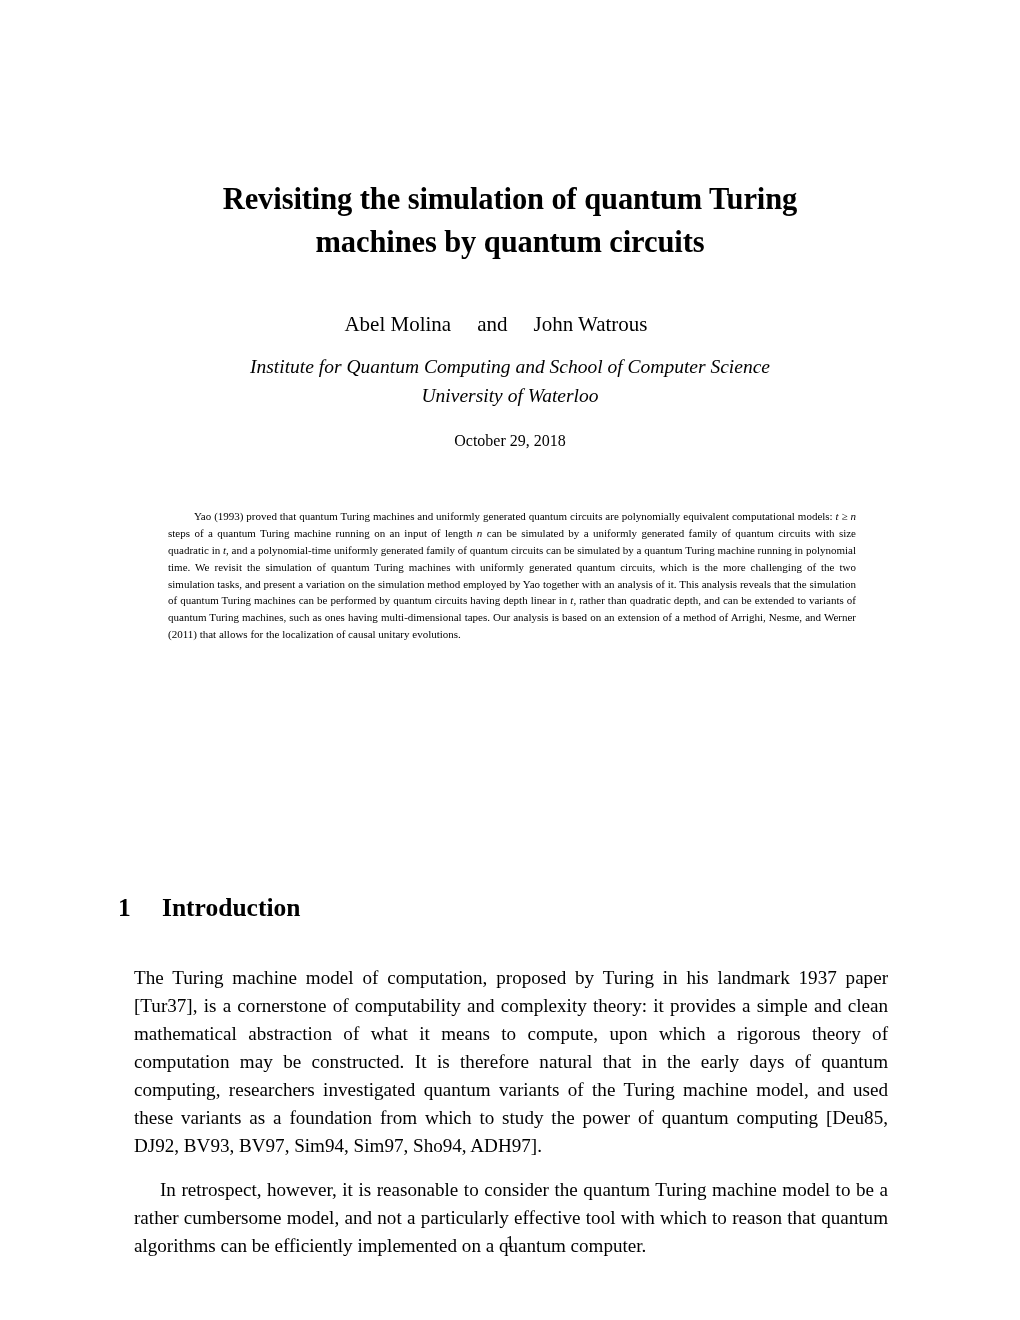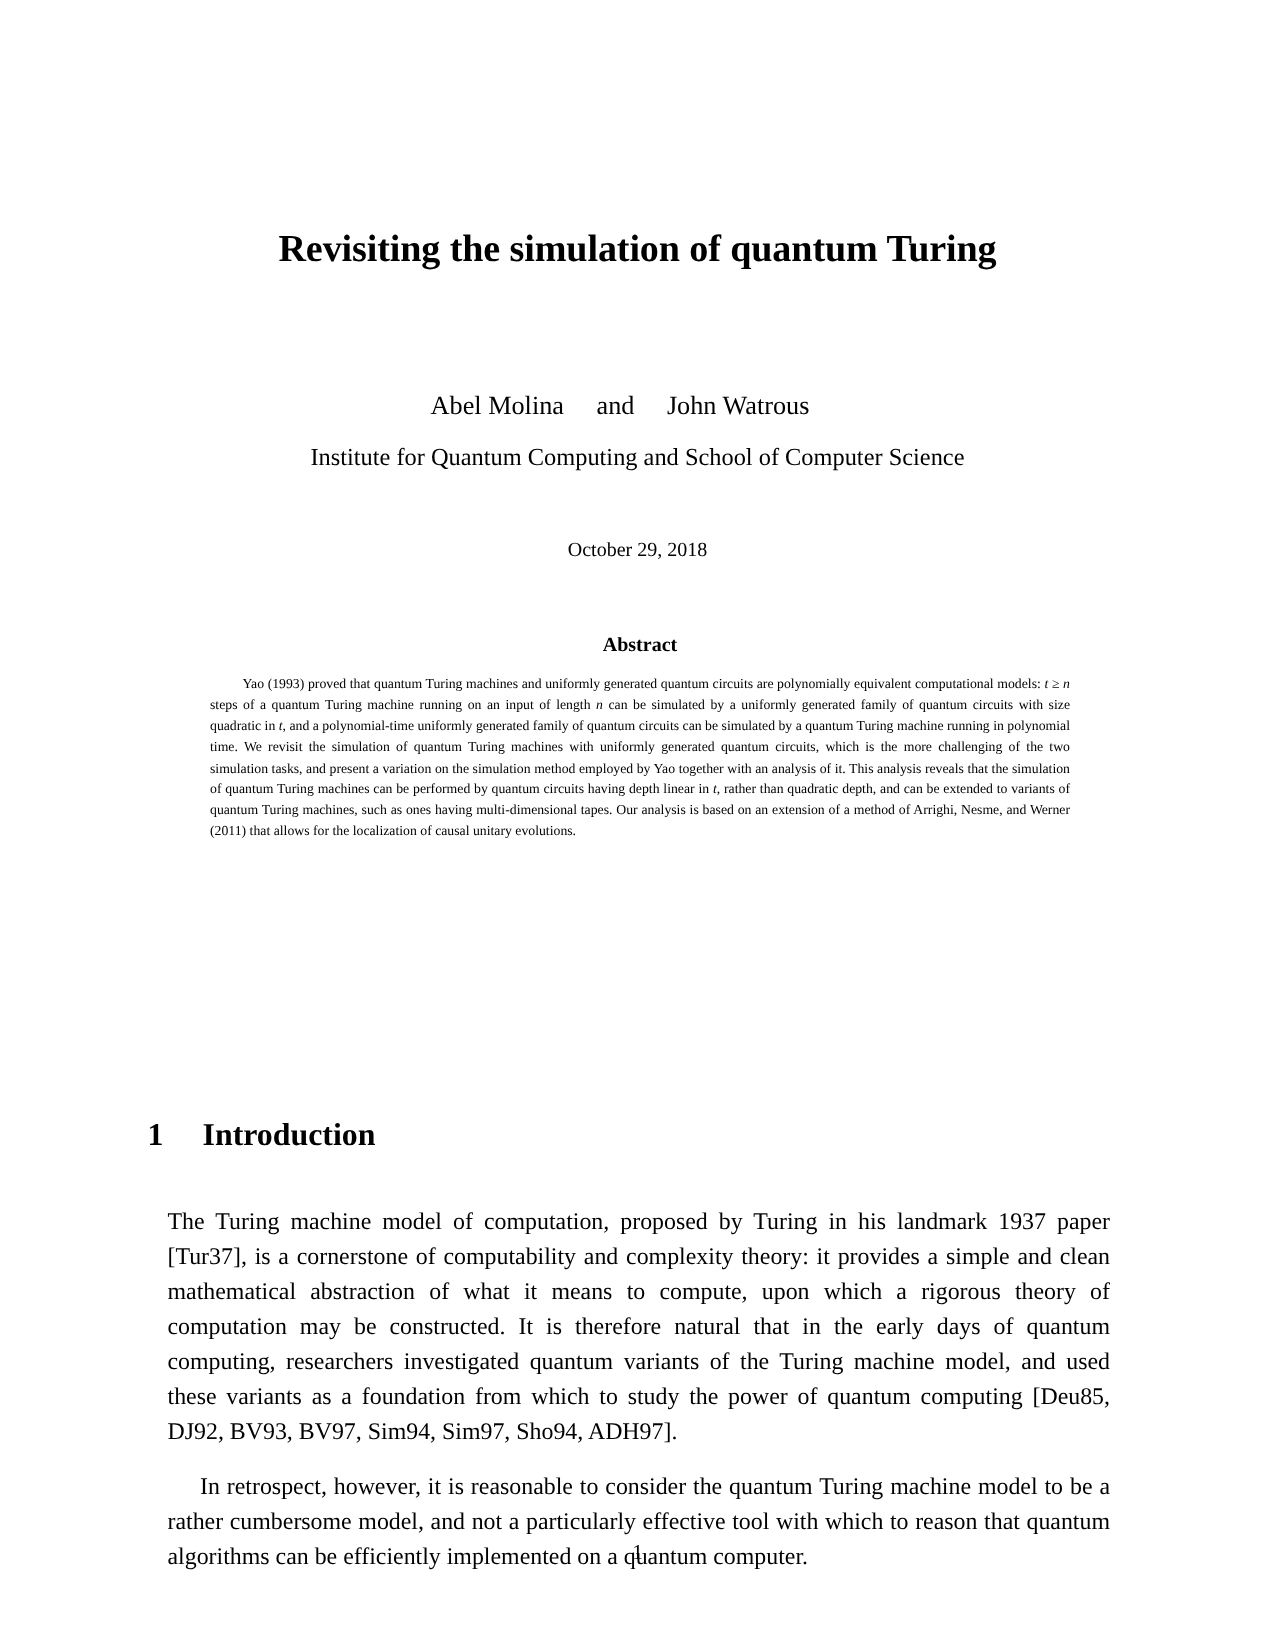--- a/index.html
+++ b/index.html
@@ -54,20 +54,21 @@
     display: inline-block;
     width: 26px;
   }
 
   .affiliation {
     position: absolute;
     left: 118px;
     top: 352px;
     width: 784px;
     text-align: center;
+    font-style: italic;
     font-size: 19.5px;
     line-height: 1.5;
   }
   .affiliation .aff-line {
     display: block;
   }
 
   .pub-date {
     position: absolute;
     left: 118px;
@@ -151,35 +152,36 @@
   }
 </style>
 </head>
 <body>
 
 <div class="page">
 
   <div class="title-block">
     <h1 class="paper-title">
       <span>Revisiting the simulation of quantum Turing</span><br>
+      <span>machines by quantum circuits</span>
     </h1>
   </div>
 
   <div class="authors">
     <span>Abel Molina</span><span class="gap"></span><span>and</span><span class="gap"></span><span>John Watrous</span>
   </div>
 
   <div class="affiliation">
     <span class="aff-line">Institute for Quantum Computing and School of Computer Science</span>
+    <span class="aff-line">University of Waterloo</span>
   </div>
 
   <div class="pub-date">October 29, 2018</div>
 
   <div class="abstract-wrap">
-    <div class="abstract-heading">Abstract</div>
     <p class="abstract-body">Yao (1993) proved that quantum Turing machines and uniformly generated quantum circuits are polynomially equivalent computational models: <span class="math-var">t</span> ≥ <span class="math-var">n</span> steps of a quantum Turing machine running on an input of length <span class="math-var">n</span> can be simulated by a uniformly generated family of quantum circuits with size quadratic in <span class="math-var">t</span>, and a polynomial-time uniformly generated family of quantum circuits can be simulated by a quantum Turing machine running in polynomial time. We revisit the simulation of quantum Turing machines with uniformly generated quantum circuits, which is the more challenging of the two simulation tasks, and present a variation on the simulation method employed by Yao together with an analysis of it. This analysis reveals that the simulation of quantum Turing machines can be performed by quantum circuits having depth linear in <span class="math-var">t</span>, rather than quadratic depth, and can be extended to variants of quantum Turing machines, such as ones having multi-dimensional tapes. Our analysis is based on an extension of a method of Arrighi, Nesme, and Werner (2011) that allows for the localization of causal unitary evolutions.</p>
   </div>
 
   <h2 class="section-heading">
     <span class="sec-num">1</span><span>Introduction</span>
   </h2>
 
   <div class="body-text">
     <p>The Turing machine model of computation, proposed by Turing in his landmark 1937 paper [Tur37], is a cornerstone of computability and complexity theory: it provides a simple and clean mathematical abstraction of what it means to compute, upon which a rigorous theory of computation may be constructed. It is therefore natural that in the early days of quantum computing, researchers investigated quantum variants of the Turing machine model, and used these variants as a foundation from which to study the power of quantum computing [Deu85, DJ92, BV93, BV97, Sim94, Sim97, Sho94, ADH97].</p>
     <p>In retrospect, however, it is reasonable to consider the quantum Turing machine model to be a rather cumbersome model, and not a particularly effective tool with which to reason that quantum algorithms can be efficiently implemented on a quantum computer.</p>

